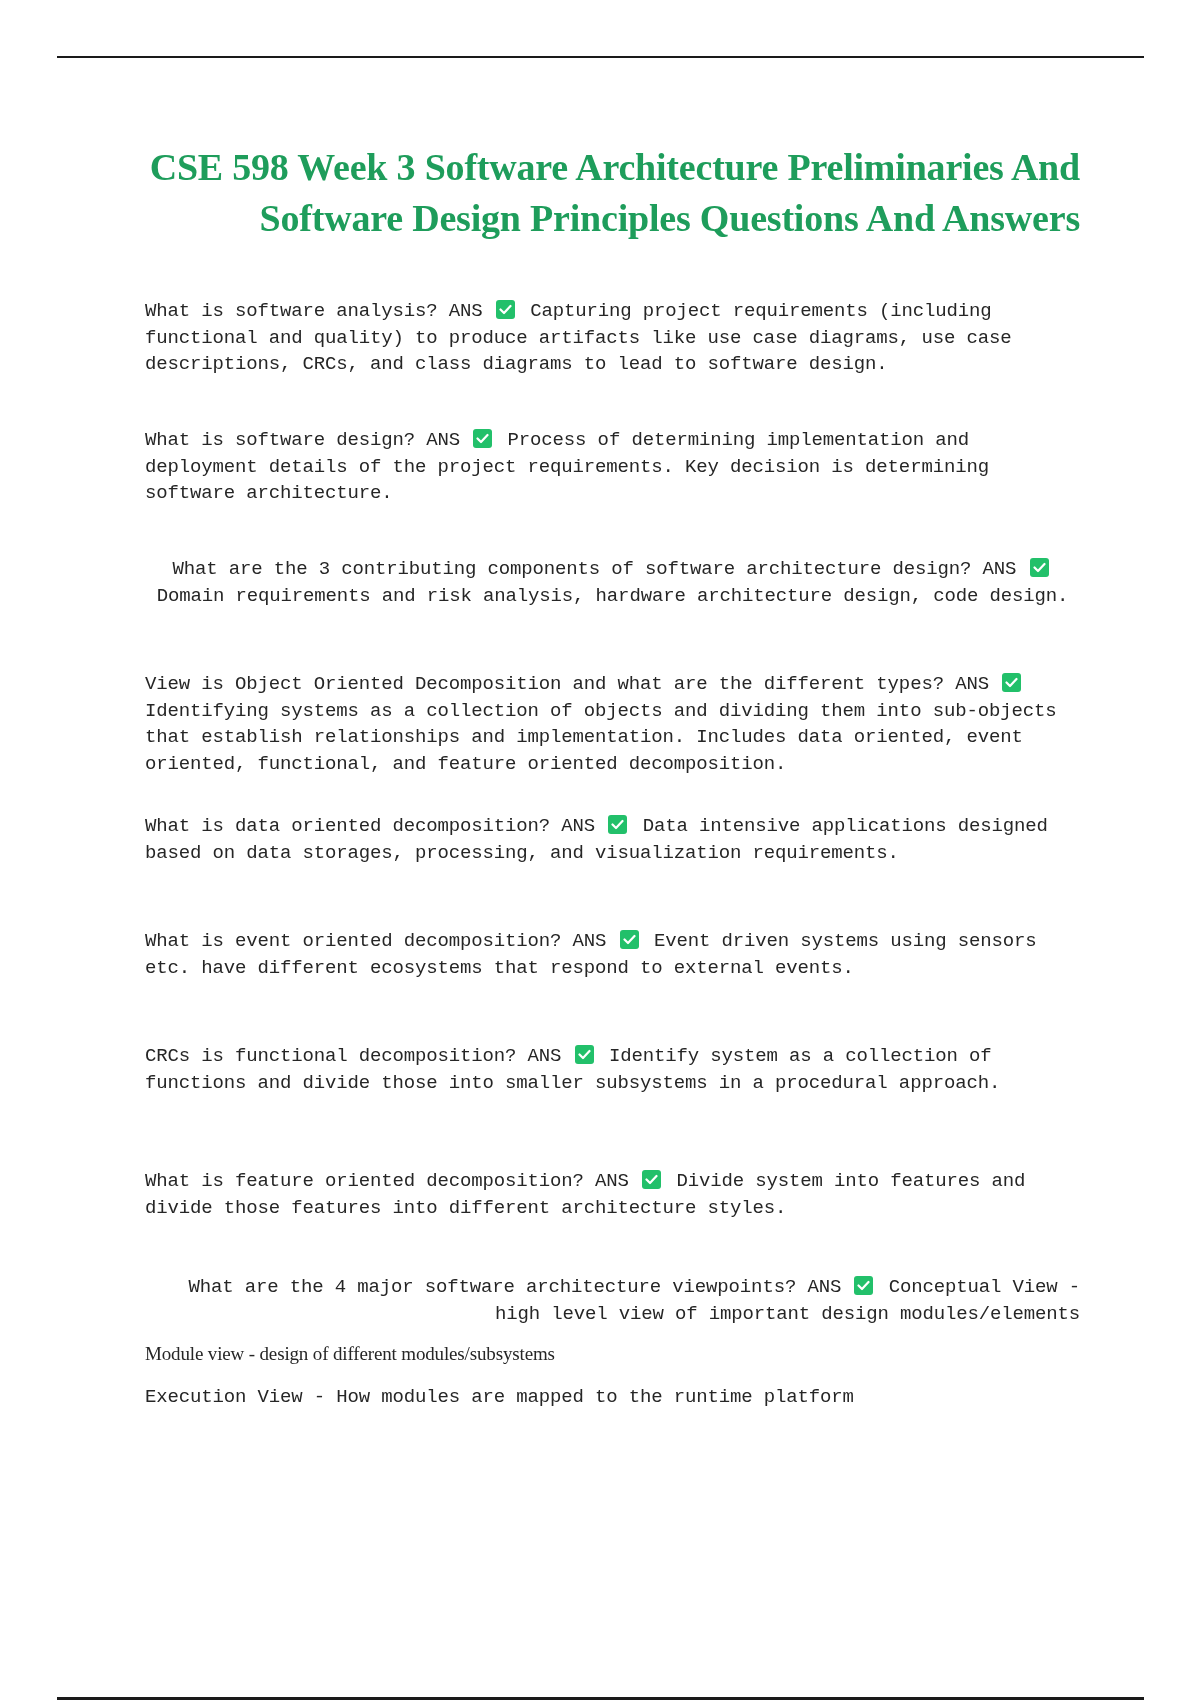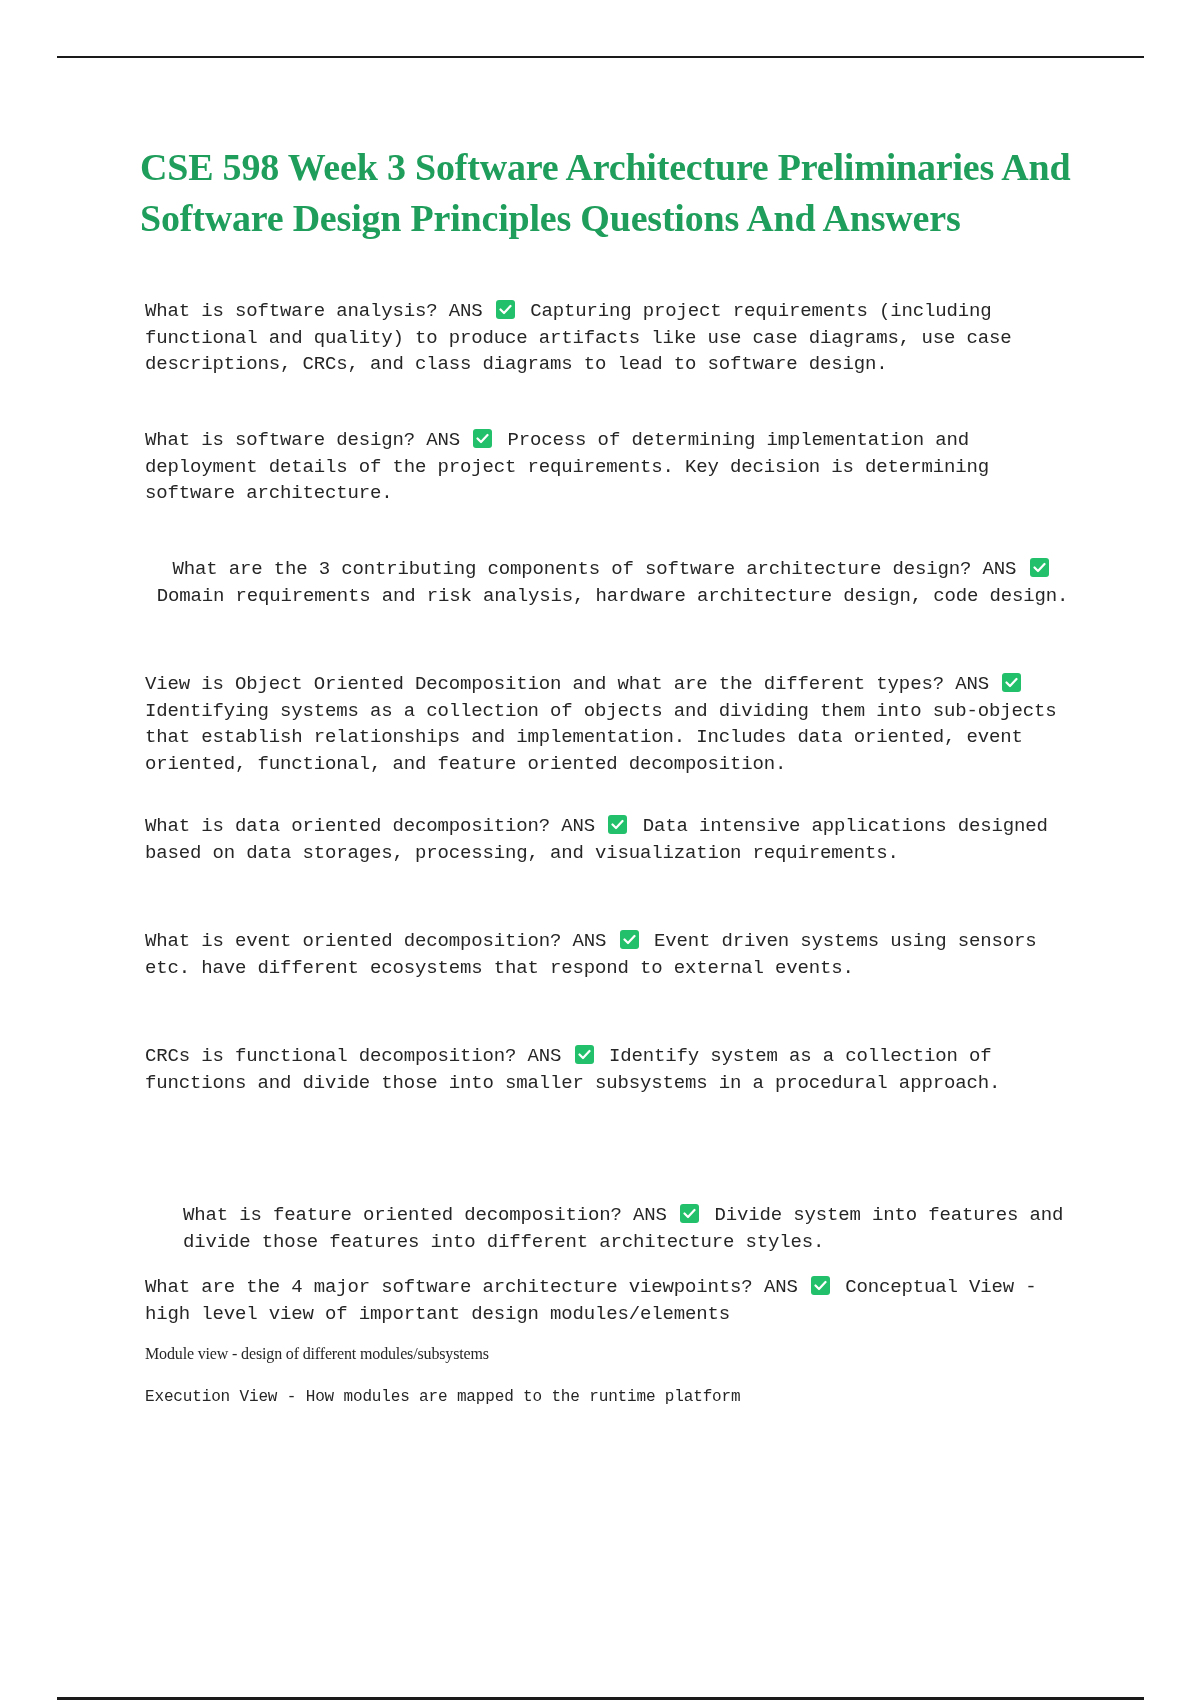--- a/index.html
+++ b/index.html
@@ -29,21 +29,21 @@
       top: 1697px;
       width: 1087px;
       height: 3px;
       background: #1a1a1a;
     }
     .title {
       position: absolute;
       left: 140px;
       top: 142px;
       width: 940px;
-      text-align: left;
+      text-align: right;
       font-family: "Liberation Serif", "DejaVu Serif", serif;
       font-weight: bold;
       font-size: 38px;
       line-height: 51px;
       color: #1e9d5b;
       margin: 0;
       letter-spacing: -0.2px;
     }
     .content {
       position: absolute;
@@ -68,21 +68,21 @@
       vertical-align: -3px;
       margin: 0 4px 0 2px;
       position: relative;
     }
     .check svg {
       position: absolute;
       left: 3px;
       top: 4px;
     }
     .extra {
-      font-size: 16px;
+      font-size: 19px;
       line-height: 26.5px;
       margin: 0;
       color: #262626;
       letter-spacing: -0.15px;
     }
   </style>
 </head>
 <body>
 
 <div class="rule-top"></div>
@@ -147,30 +147,30 @@
 
   <p class="qa" style="position:absolute;top:733px;">
     <span>CRCs is functional decomposition?</span>
     <span>ANS</span>
     <span class="check"><svg width="13" height="11" viewBox="0 0 13 11">
           <path d="M1.5 5.5 L5 9 L11.5 2" stroke="#fff" stroke-width="2.2" fill="none" stroke-linecap="round" stroke-linejoin="round"></path>
         </svg></span>
     <span>Identify system as a collection of functions and divide those into smaller subsystems in a procedural approach.</span>
   </p>
 
-  <p class="qa" style="position:absolute;top:892px;margin-left:38px;">
+  <p class="qa" style="position:absolute;top:858px;">
     <span>What is feature oriented decomposition?</span>
     <span>ANS</span>
     <span class="check"><svg width="13" height="11" viewBox="0 0 13 11">
           <path d="M1.5 5.5 L5 9 L11.5 2" stroke="#fff" stroke-width="2.2" fill="none" stroke-linecap="round" stroke-linejoin="round"></path>
         </svg></span>
     <span>Divide system into features and divide those features into different architecture styles.</span>
   </p>
 
-  <p class="qa" style="position:absolute;top:964px;">
+  <p class="qa" style="position:absolute;top:964px;text-align:right;">
     <span>What are the 4 major software architecture viewpoints?</span>
     <span>ANS</span>
     <span class="check"><svg width="13" height="11" viewBox="0 0 13 11">
           <path d="M1.5 5.5 L5 9 L11.5 2" stroke="#fff" stroke-width="2.2" fill="none" stroke-linecap="round" stroke-linejoin="round"></path>
         </svg></span>
     <span>Conceptual View - high level view of important design modules/elements</span>
   </p>
 
   <p class="extra" style="position:absolute;top:1031px;">Module view - design of different modules/subsystems</p>
   <p class="extra" style="position:absolute;top:1074px;font-family:Liberation Mono, monospace;">Execution View - How modules are mapped to the runtime platform</p>

